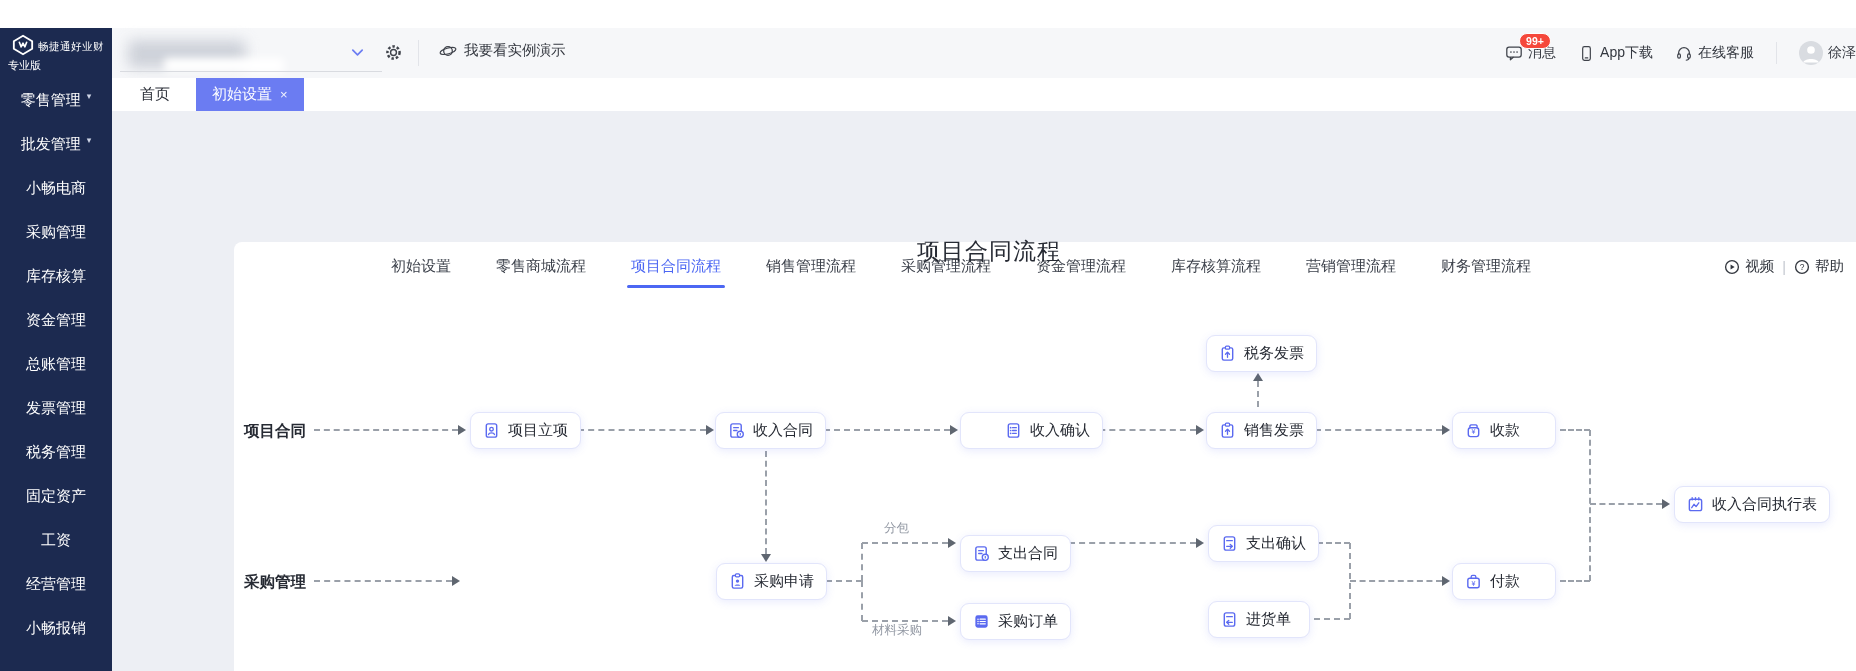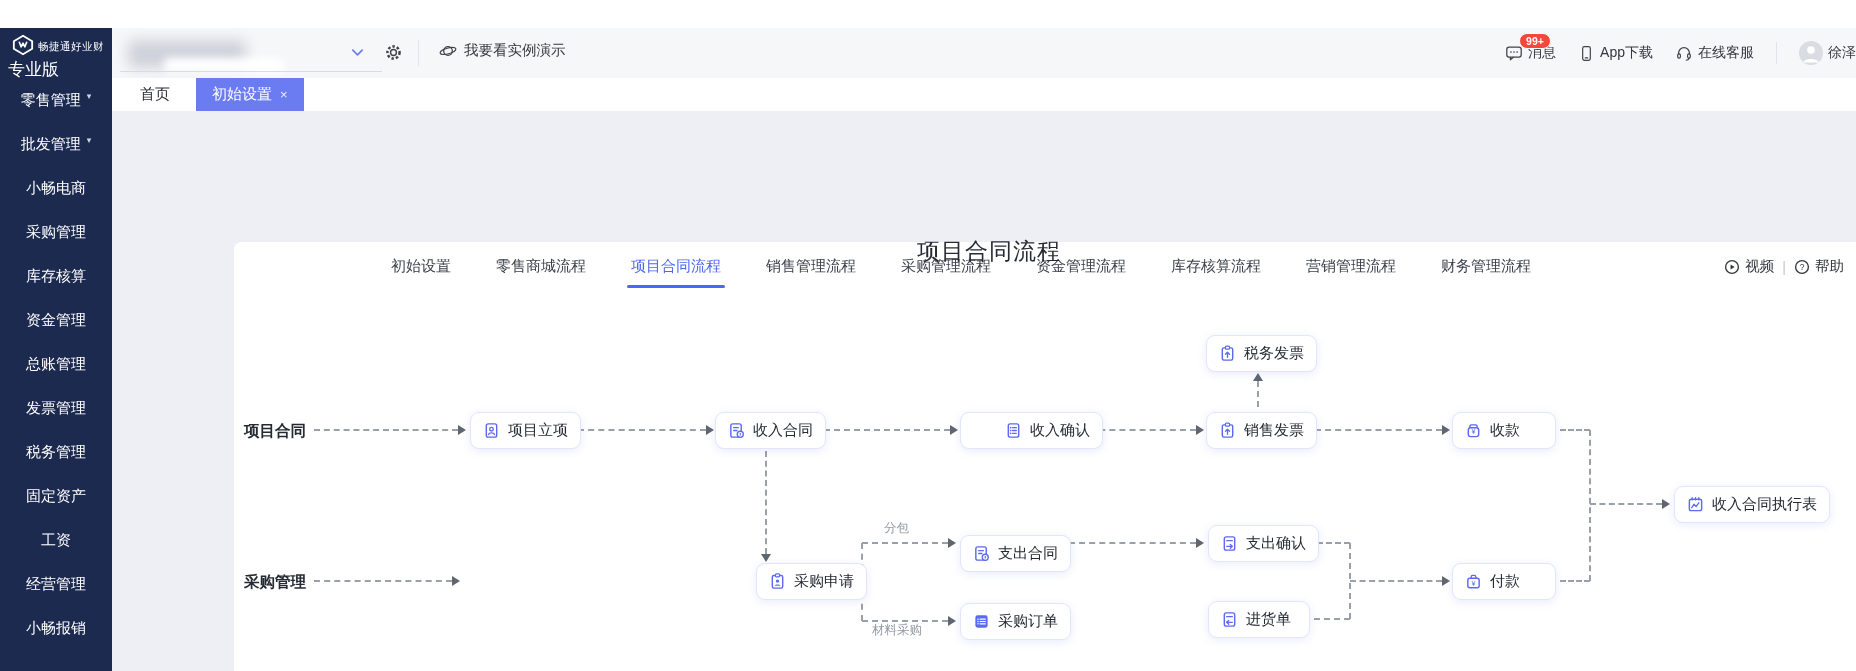--- a/index.html
+++ b/index.html
@@ -22,21 +22,21 @@
   .badge{position:absolute;top:-11px;left:14px;background:#f5483b;color:#fff;font-size:10.5px;line-height:14px;
          padding:0 6px;border-radius:8px;border:1px solid #fff;font-weight:bold;}
   .avatar{width:24px;height:24px;border-radius:50%;background:#d9dce1;display:flex;align-items:center;justify-content:center;color:#fff;overflow:hidden;}
   .uname{font-size:14px;color:#33373f;white-space:nowrap;width:26px;overflow:visible;}
   .hdiv{height:22px;border-left:1px solid #e2e4e9;}
   
   .side{position:absolute;left:0;top:28px;width:112px;bottom:0;background:#1c2a50;}
   .logo{position:relative;height:49px;}
   .logo .mark{position:absolute;left:12px;top:6px;}
   .logo .nm{position:absolute;left:38px;top:12px;font-size:10.5px;color:#fff;letter-spacing:.5px;white-space:nowrap;}
-  .logo .ed{position:absolute;left:8px;top:30px;font-size:17px;color:#fff;}
+  .logo .ed{position:absolute;left:8px;top:30px;font-size:11px;color:#fff;}
   .menu{margin-top:14px;}
   .side-item{height:44px;display:flex;align-items:flex-start;justify-content:center;gap:6px;color:#fff;font-size:15px;cursor:pointer;}
   .side-item .caret{font-size:9px;color:#cdd4e6;}
   
   .wstrip{position:absolute;left:112px;top:78px;right:0;height:33px;background:#ffffff;display:flex;align-items:stretch;padding-left:6px;}
   .wtab{display:flex;align-items:center;gap:8px;padding:0 22px;font-size:15px;color:#2b2f38;cursor:pointer;}
   .wtab.active{background:#6b7cf2;color:#fff;padding:0 16px;margin-left:4px;}
   .wtab .x{font-size:13px;opacity:.9;}
   
   .content-bg{position:absolute;left:112px;top:111px;right:0;bottom:0;background:#edeff4;}
@@ -361,21 +361,21 @@
           <svg viewBox="0 0 18 18" width="17" height="17">
             <rect x="2.5" y="3.5" width="13" height="12" rx="2" fill="none" stroke="currentColor" stroke-width="1.5"></rect>
             <line x1="5.5" y1="1.6" x2="5.5" y2="4.2" stroke="currentColor" stroke-width="1.3" stroke-linecap="round"></line>
             <line x1="9" y1="1.6" x2="9" y2="4.2" stroke="currentColor" stroke-width="1.3" stroke-linecap="round"></line>
             <line x1="12.5" y1="1.6" x2="12.5" y2="4.2" stroke="currentColor" stroke-width="1.3" stroke-linecap="round"></line>
             <path d="M5 12.4 7.4 8.8l2.2 2.4 2.9-4" fill="none" stroke="currentColor" stroke-width="1.4" stroke-linecap="round" stroke-linejoin="round"></path>
           </svg>
         </span>
         <span>收入合同执行表</span>
       </div>
-      <div class="fnode" style="left: 756px; top: 563px; min-width: 106px; font-family: Liberation Serif, serif;">
+      <div class="fnode" style="left: 716px; top: 563px; min-width: 106px; font-family: Liberation Serif, serif;">
         <span class="nicon">
           <svg viewBox="0 0 18 18" width="17" height="17">
             <rect x="3.5" y="2.6" width="11" height="13.4" rx="1.6" fill="none" stroke="currentColor" stroke-width="1.5"></rect>
             <rect x="6.8" y="1" width="4.4" height="3" rx="1" fill="#fff" stroke="currentColor" stroke-width="1.3"></rect>
             <circle cx="9" cy="8.6" r="1.8" fill="currentColor"></circle>
             <path d="M5.9 13.6c.6-2 5.6-2 6.2 0z" fill="currentColor"></path>
           </svg>
         </span>
         <span>采购申请</span>
       </div>

